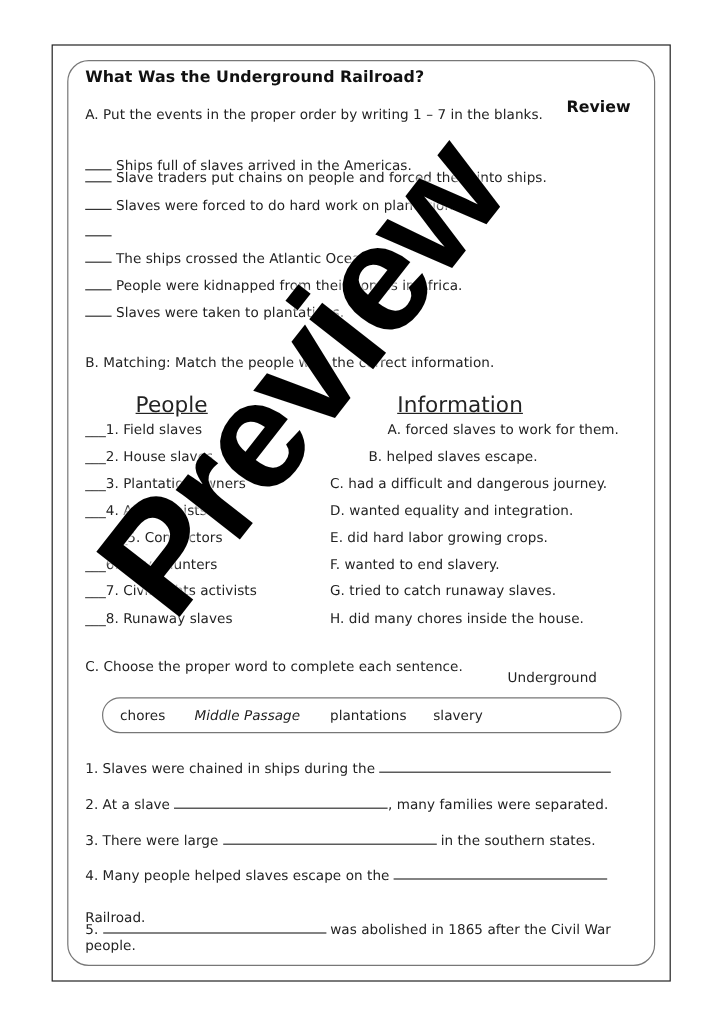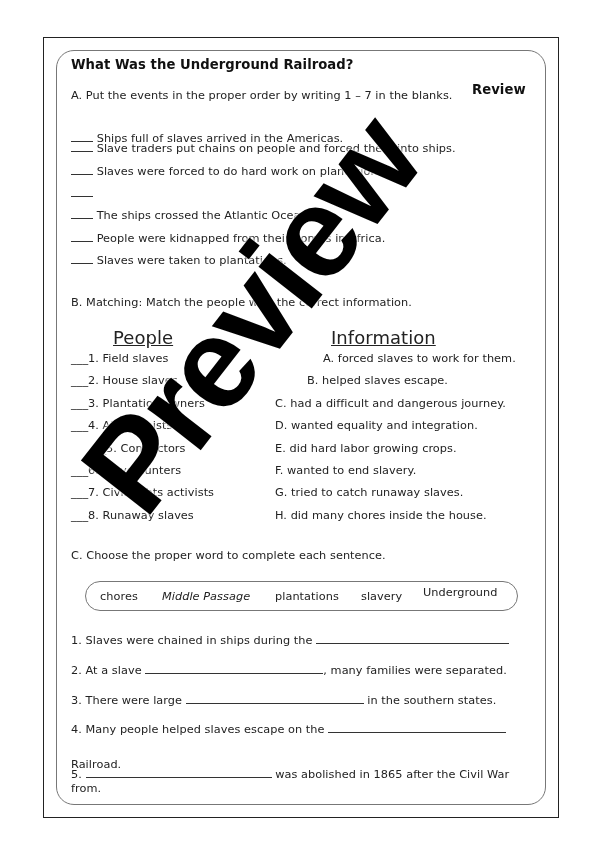--- a/index.html
+++ b/index.html
@@ -79,23 +79,23 @@
   <div class="t" style="left:275px; top:509px;">H. did many chores inside the house.</div>
 </div>
 
 <div class="t" style="left:71px; top:549px;">C. Choose the proper word to complete each sentence.</div>
 
 <div class="pill"></div>
 <div class="t" style="left:100px; top:590px;">chores</div>
 <div class="t" style="left:162px; top:590px;font-style:italic;">Middle Passage</div>
 <div class="t" style="left:275px; top:590px;">plantations</div>
 <div class="t" style="left:361px; top:590px;">slavery</div>
-<div class="t" style="left:423px; top:586px;">Underground</div>
+<div class="t" style="left:423px; top:558px;">Underground</div>
 
 <div class="t" style="left:71px; top:633px;"><span>1. Slaves were chained in ships during the </span><span class="blank" style="width:193px"></span></div>
 <div class="t" style="left:71px; top:663px;"><span>2. At a slave </span><span class="blank" style="width:178px"></span><span>, many families were separated.</span></div>
 <div class="t" style="left:71px; top:693px;"><span>3. There were large </span><span class="blank" style="width:178px"></span><span> in the southern states.</span></div>
 <div class="t" style="left:71px; top:722px;"><span>4. Many people helped slaves escape on the </span><span class="blank" style="width:178px"></span></div>
 <div class="t" style="left:71px; top:758px;">Railroad.</div>
 <div class="t" style="left:71px; top:767px;"><span>5. </span><span class="blank" style="width:186px"></span><span> was abolished in 1865 after the Civil War</span></div>
-<div class="t" style="left:71px; top:782px;">from.</div>
+<div class="t" style="left:71px; top:782px;">people.</div>
 
 <div class="watermark">Preview</div>
 
 </body></html>

